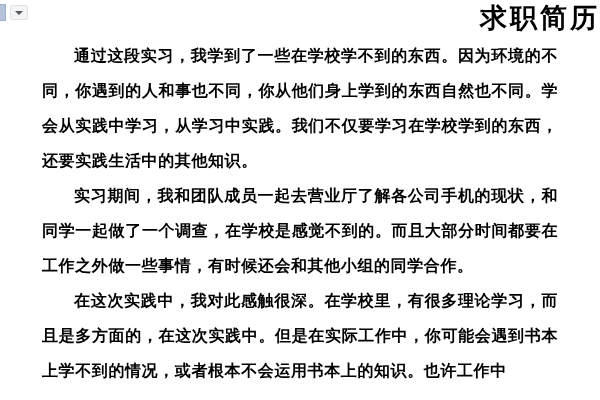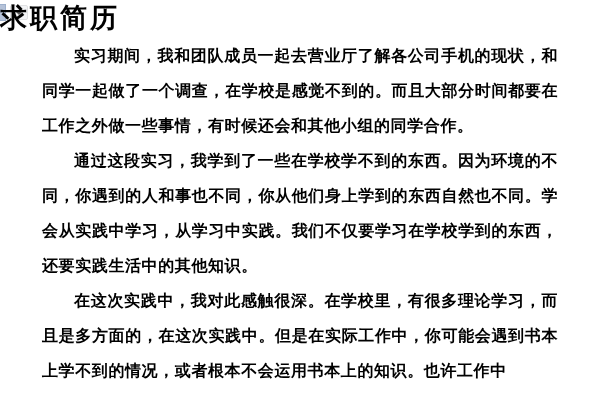--- a/index.html
+++ b/index.html
@@ -56,21 +56,21 @@
     border-right: 4px solid transparent;
     border-top: 4px solid #595959;
   }
   
   .doc-title {
     position: absolute;
     top: 0;
     left: 0;
     width: 600px;
     margin: 0;
-    text-align: left;
+    text-align: right;
     font-size: 27px;
     font-weight: bold;
     line-height: 36px;
     letter-spacing: 3px;
   }
   .doc-body {
     position: absolute;
     left: 42px;
     top: 38px;
     width: 516px;
@@ -95,18 +95,18 @@
   <div class="paste-options">
     <div class="clip-fragment"></div>
     <div class="arrow-btn">
       <span class="caret-down"></span>
     </div>
   </div>
 
   <h1 class="doc-title">求职简历</h1>
 
   <div class="doc-body">
+    <p>通过这段实习，我学到了一些在学校学不到的东西。因为环境的不同，你遇到的人和事也不同，你从他们身上学到的东西自然也不同。学会从实践中学习，从学习中实践。我们不仅要学习在学校学到的东西，还要实践生活中的其他知识。</p>
     <p>实习期间，我和团队成员一起去营业厅了解各公司手机的现状，和同学一起做了一个调查，在学校是感觉不到的。而且大部分时间都要在工作之外做一些事情，有时候还会和其他小组的同学合作。</p>
-    <p>通过这段实习，我学到了一些在学校学不到的东西。因为环境的不同，你遇到的人和事也不同，你从他们身上学到的东西自然也不同。学会从实践中学习，从学习中实践。我们不仅要学习在学校学到的东西，还要实践生活中的其他知识。</p>
     <p>在这次实践中，我对此感触很深。在学校里，有很多理论学习，而且是多方面的，在这次实践中。但是在实际工作中，你可能会遇到书本上学不到的情况，或者根本不会运用书本上的知识。也许工作中</p>
   </div>
 
 </div>
 
 </body></html>

